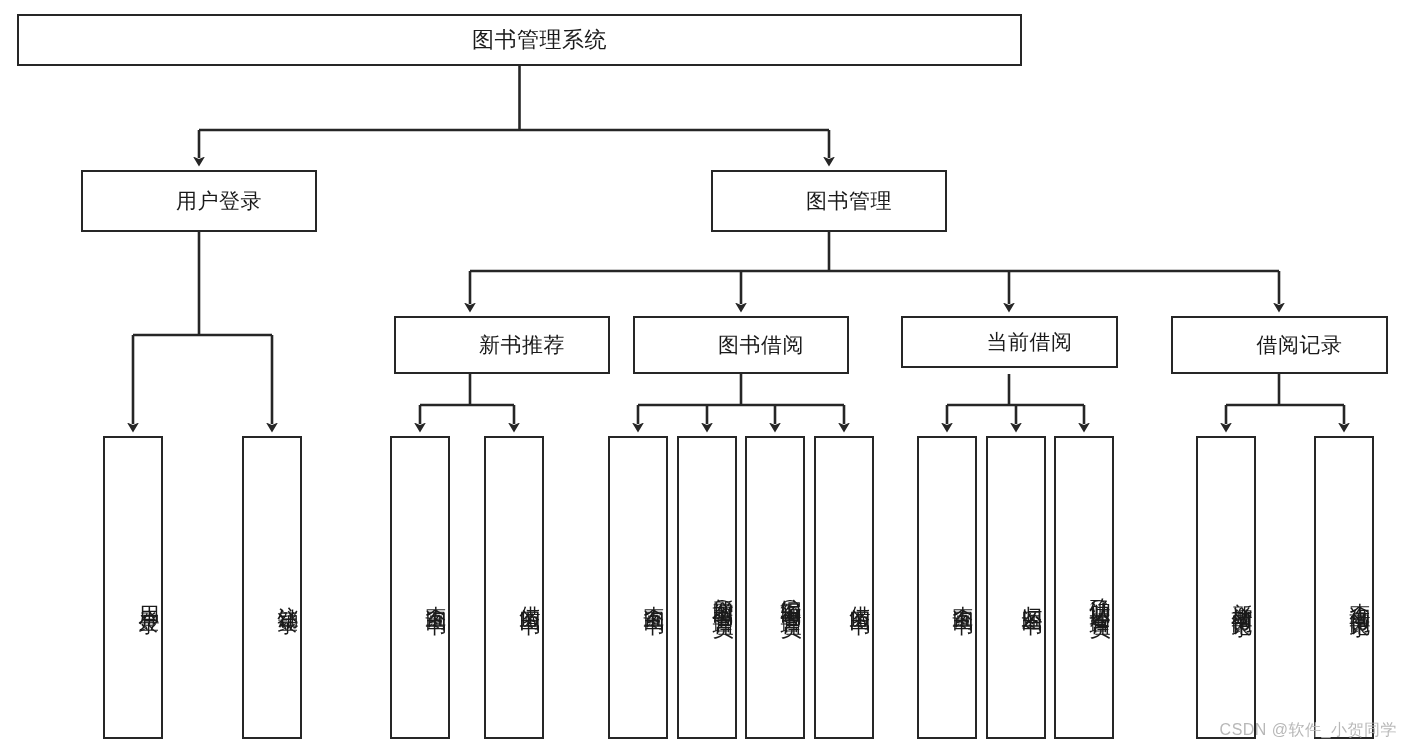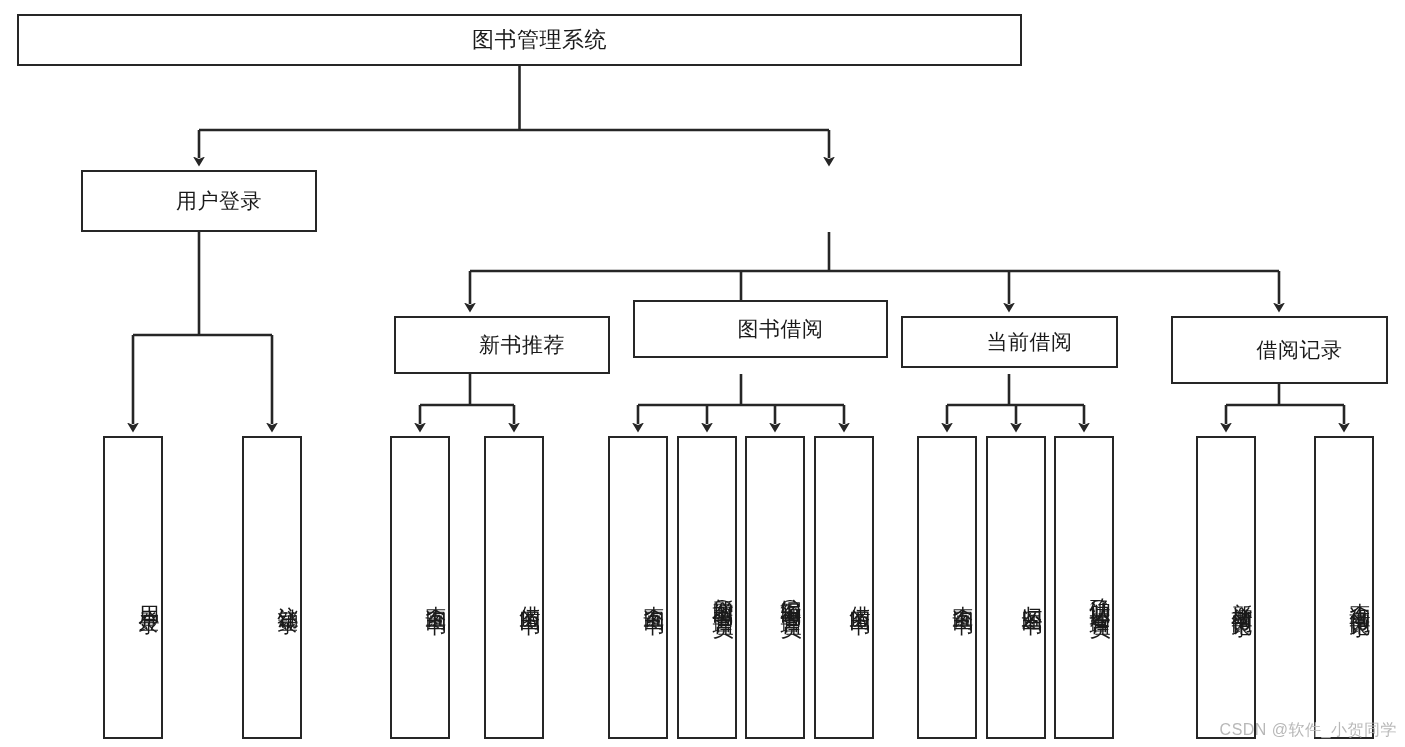--- a/index.html
+++ b/index.html
@@ -125,31 +125,34 @@
     </g>
   </svg>
 
   <div class="node root horiz" style="left:17px; top:14px; width:1005px; height:52px;">
     <span>图书管理系统</span>
   </div>
 
   <div class="node horiz" style="left:81px; top:170px; width:236px; height:62px;">
     <span>用户登录</span>
   </div>
+  <div class="node horiz" style="left:711px; top:170px; width:236px; height:62px;">
+    <span>图书管理</span>
+  </div>
 
   <div class="node horiz" style="left:362px; top:316px; width:216px; height:58px;margin-left:32px;">
     <span>新书推荐</span>
   </div>
-  <div class="node horiz" style="left:633px; top:300px; width:255px; height:58px;">
+  <div class="node horiz" style="left:633px; top:316px; width:216px; height:58px;">
     <span>图书借阅</span>
   </div>
   <div class="node horiz" style="left:901px; top:316px; width:217px; height:52px;">
     <span>当前借阅</span>
   </div>
-  <div class="node horiz" style="left:1171px; top:316px; width:217px; height:68px;">
+  <div class="node horiz" style="left:1171px; top:316px; width:217px; height:58px;">
     <span>借阅记录</span>
   </div>
 
   <div class="node vert" style="left:103px; top:436px; width:60px; height:303px;">
     <span class="vlabel">用户登录</span>
   </div>
   <div class="node vert" style="left:242px; top:436px; width:60px; height:303px;">
     <span class="vlabel">注销登录</span>
   </div>
 

